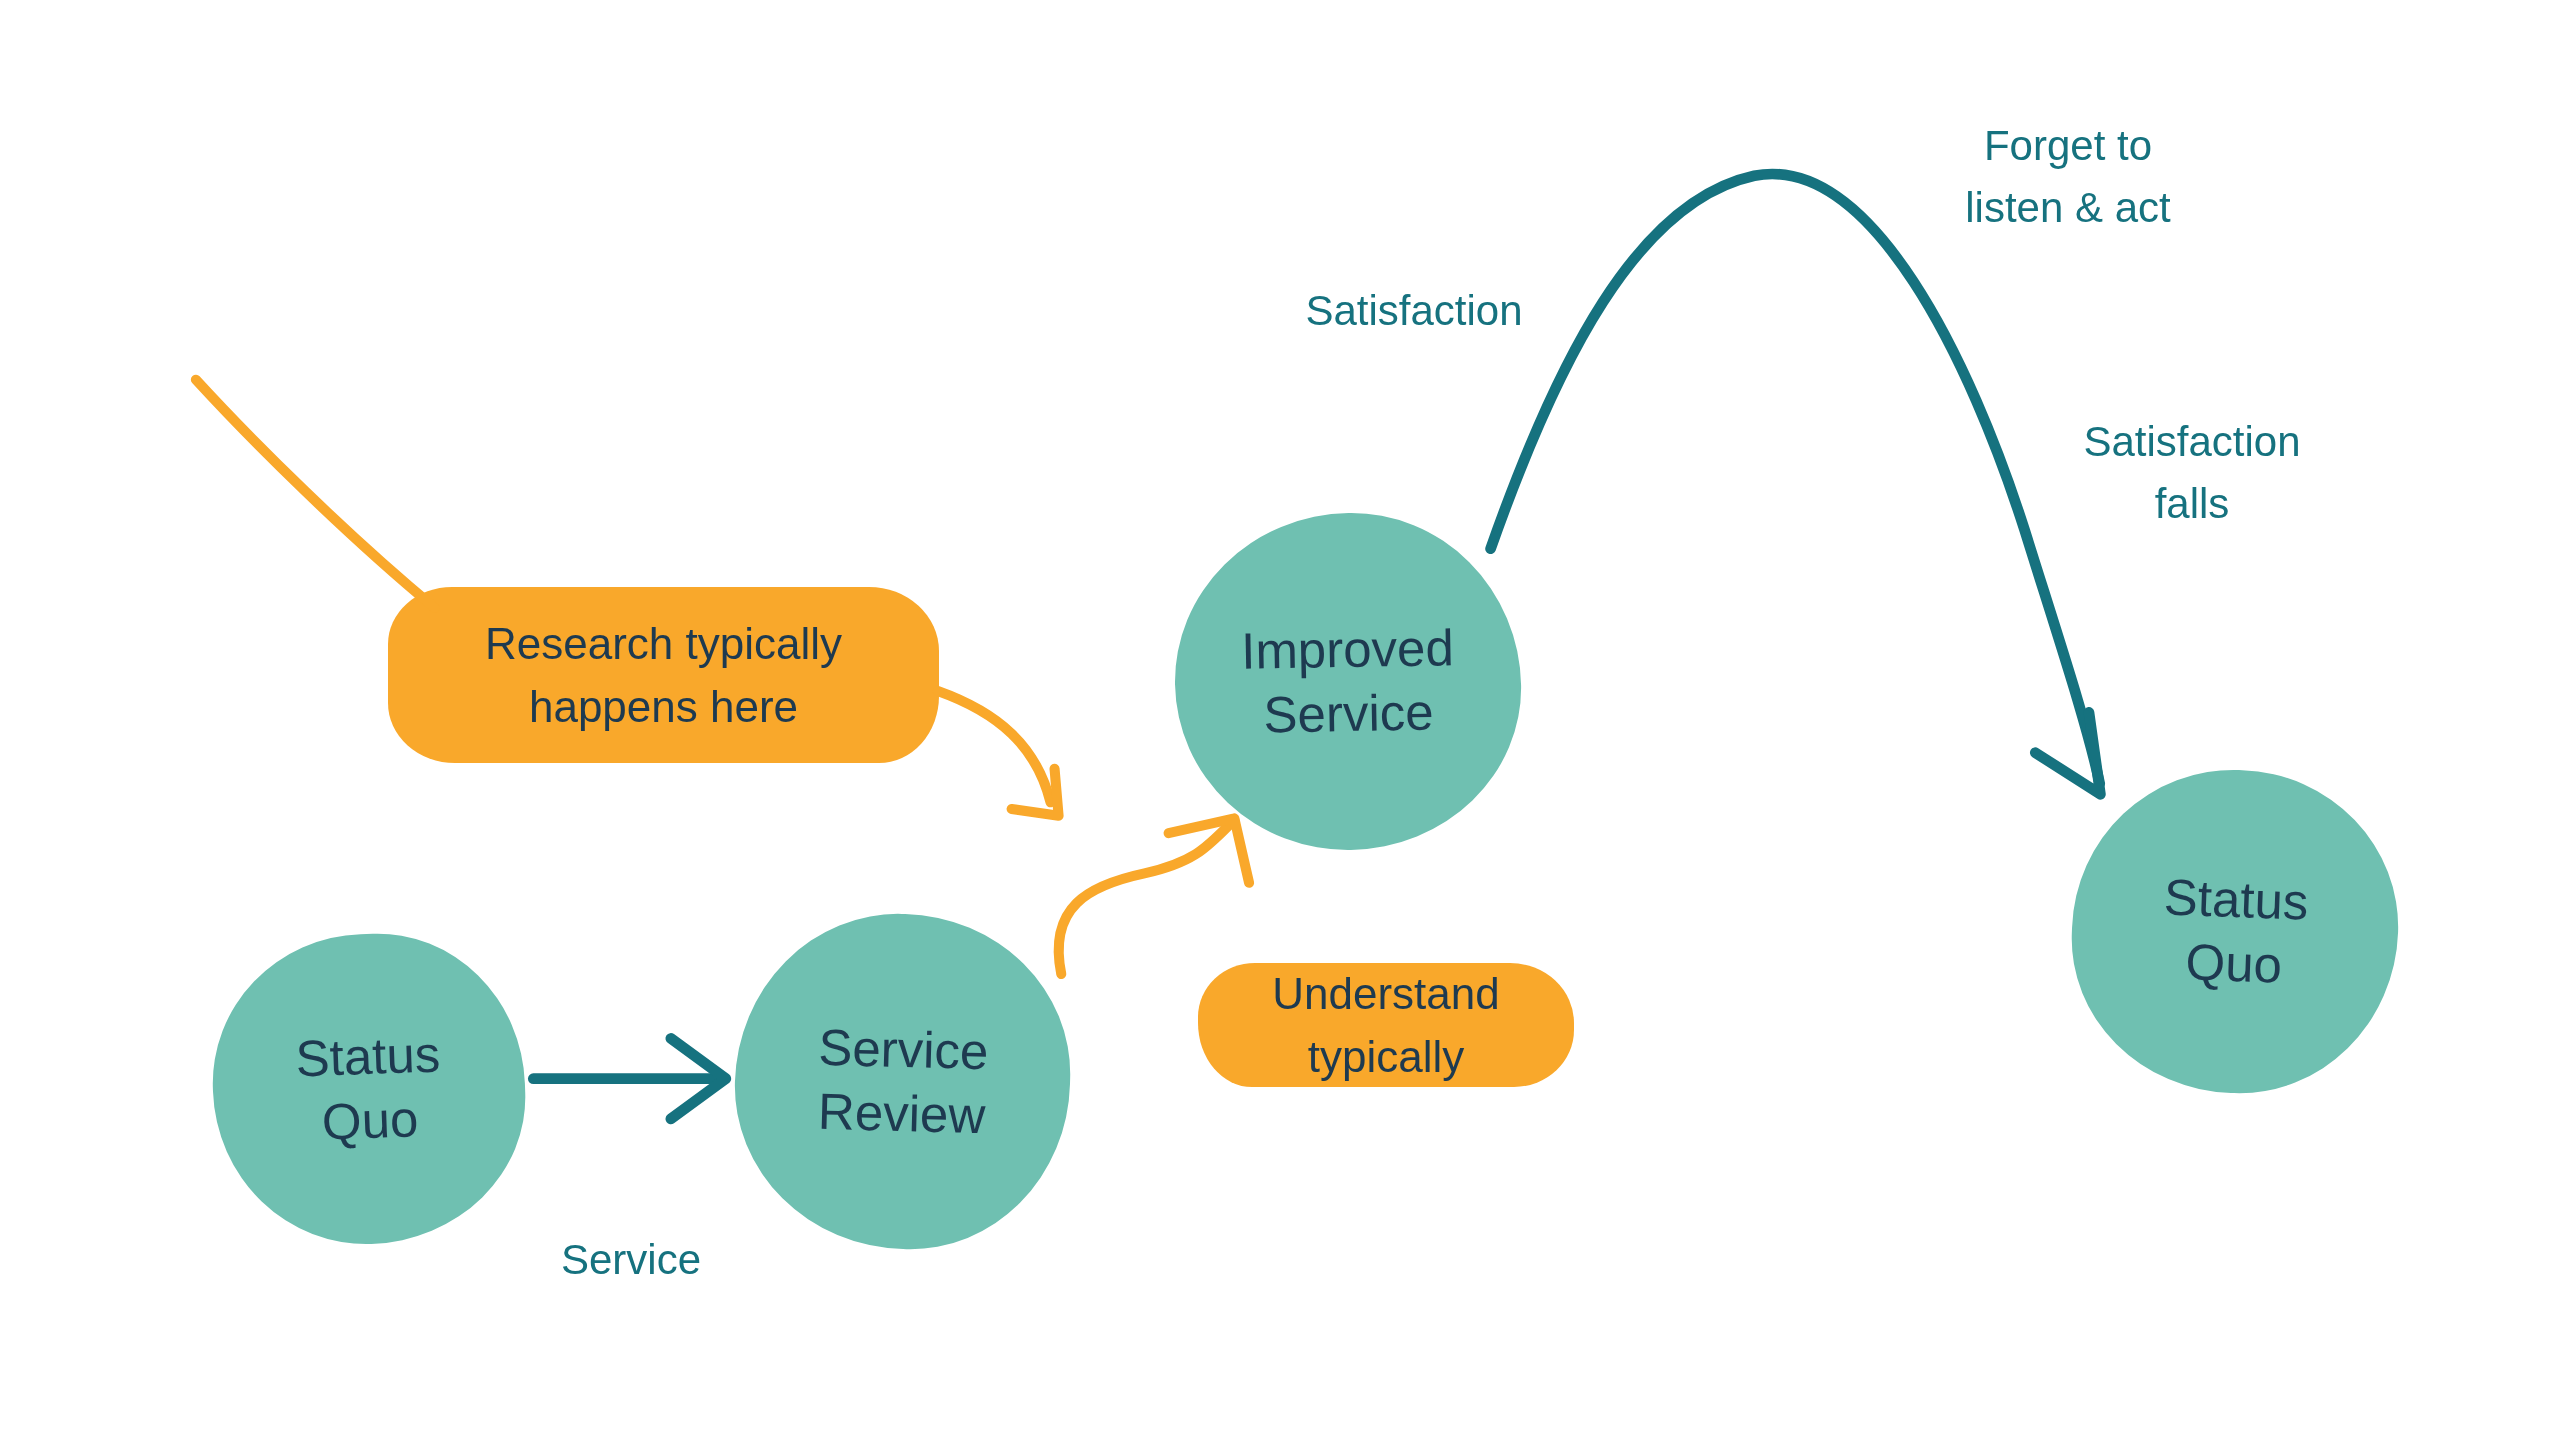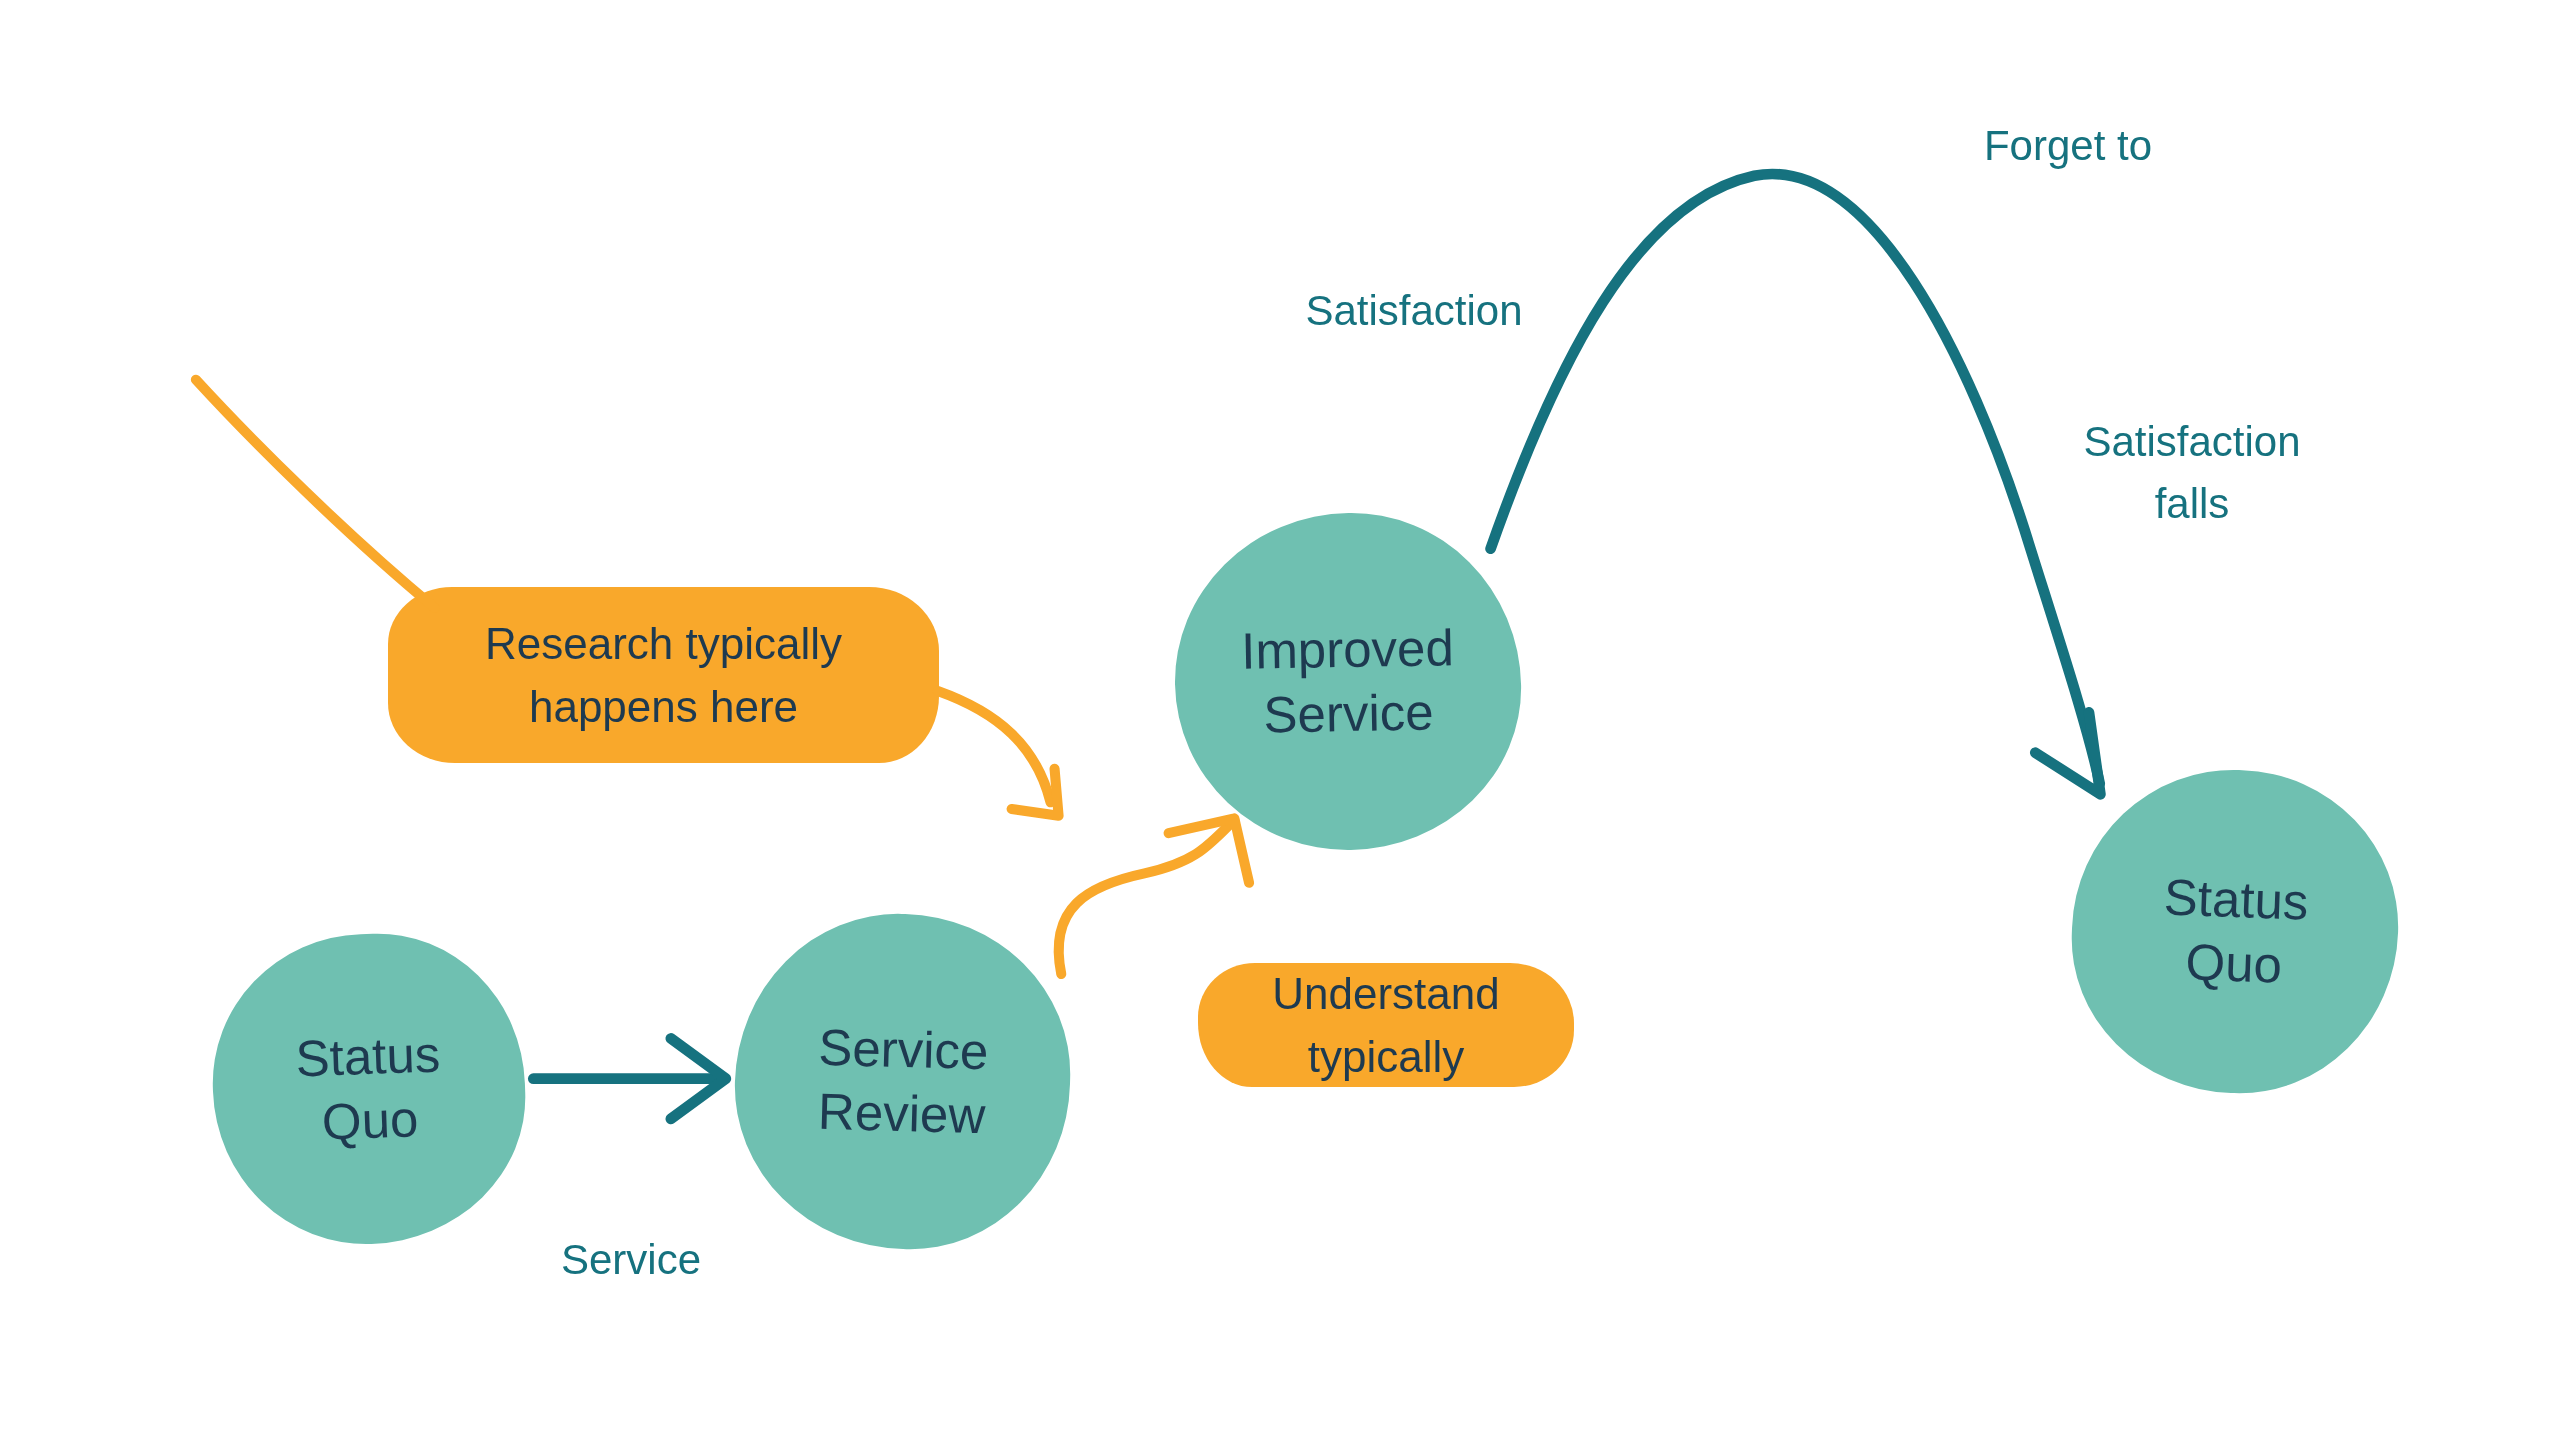--- a/index.html
+++ b/index.html
@@ -92,20 +92,21 @@
     <span>Understand</span>
     <span>typically</span>
   </div>
 
   <div class="lbl" style="left:1206px;top:280px;width:416px;">
     <span>Satisfaction</span>
   </div>
 
   <div class="lbl" style="left:1860px;top:102px;width:416px;margin-top:13px;">
     <span>Forget to</span>
+    <span>listen &amp; act</span>
   </div>
 
   <div class="lbl" style="left:1984px;top:411px;width:416px;">
     <span>Satisfaction</span>
     <span>falls</span>
   </div>
 
   <div class="lbl" style="left:423px;top:1229px;width:416px;">
     <span>Service</span>
   </div>

